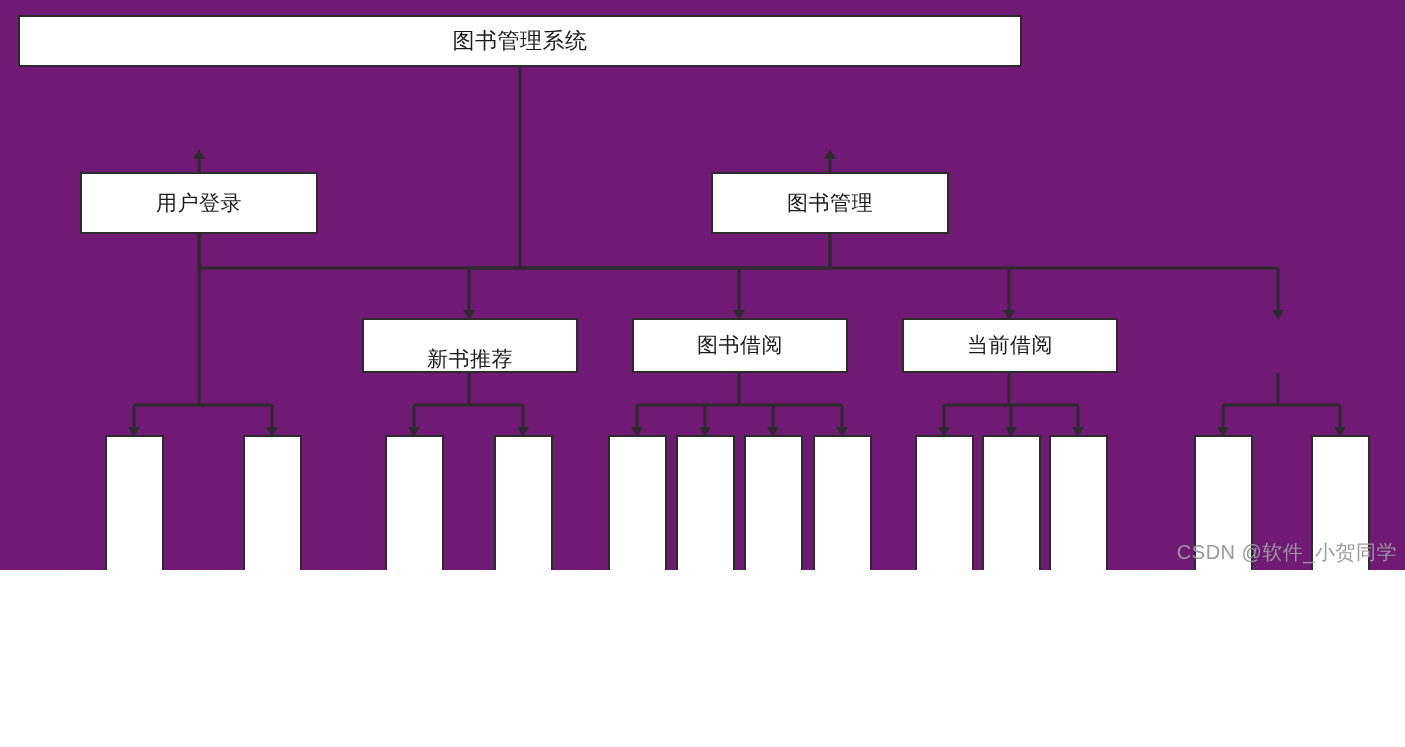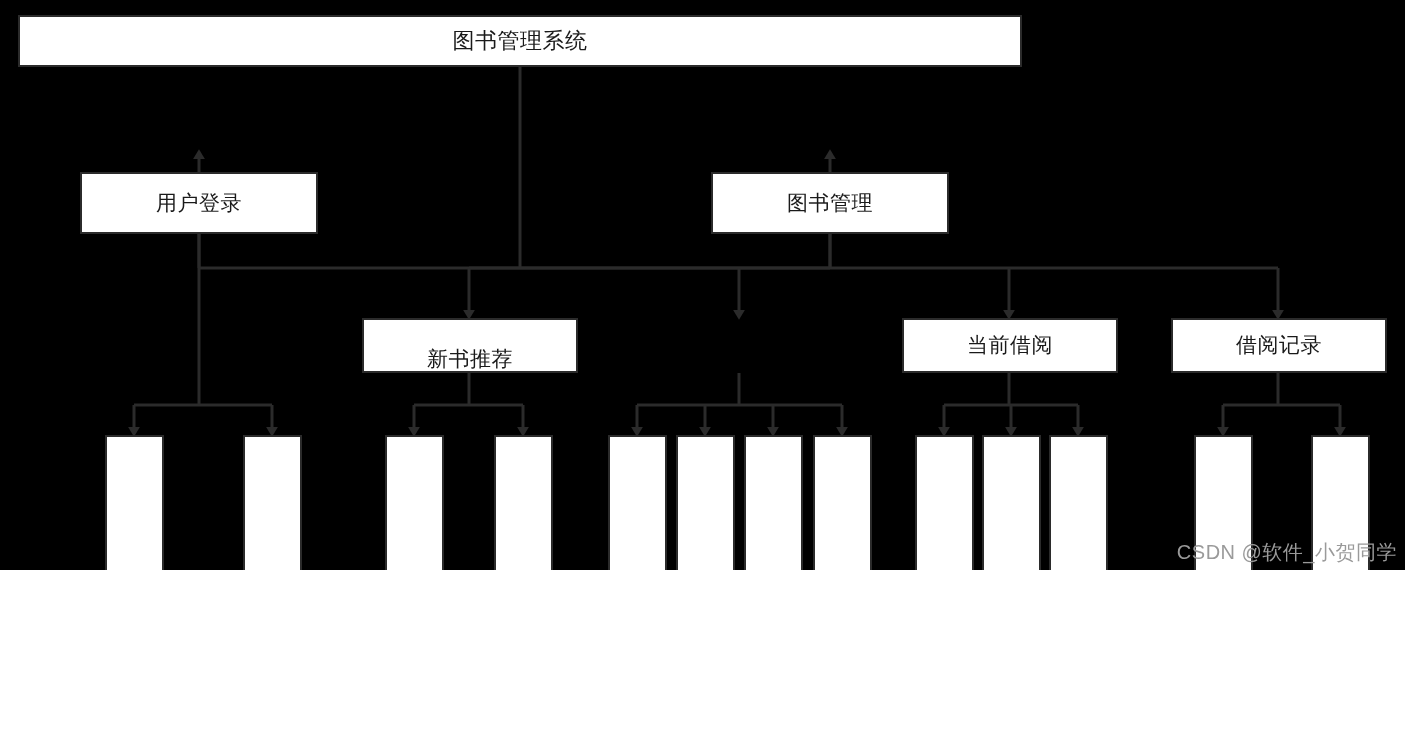--- a/index.html
+++ b/index.html
@@ -4,21 +4,21 @@
 <style>
   html, body {
     margin: 0;
     padding: 0;
     background: #ffffff;
   }
   #canvas {
     position: relative;
     width: 1405px;
     height: 570px;
-    background: #000000;
+    background: #701a75;
     font-family: "Liberation Sans", "DejaVu Sans", sans-serif;
     overflow: hidden;
   }
   #edges {
     position: absolute;
     left: 0; top: 0;
     width: 1405px;
     height: 747px;
     pointer-events: none;
   }
@@ -133,28 +133,28 @@
   </div>
 
   <div class="node h" style="left:711px; top:172px; width:238px; height:62px;">
     <span class="htext">图书管理</span>
   </div>
 
   <div class="node h" style="left:362px; top:318px; width:216px; height:55px;align-items:flex-end;">
     <span class="htext">新书推荐</span>
   </div>
 
+  <div class="node h" style="left:632px; top:318px; width:216px; height:55px;">
+    <span class="htext">图书借阅</span>
+  </div>
 
   <div class="node h" style="left:902px; top:318px; width:216px; height:55px;">
     <span class="htext">当前借阅</span>
   </div>
 
-  <div class="node h" style="left:1171px; top:318px; width:216px; height:55px;">
-    <span class="htext">借阅记录</span>
-  </div>
 
   <div class="node v" style="left:105px; top:435px; width:59px; height:299px;">
     <span class="vtext">用户登录</span>
   </div>
 
   <div class="node v" style="left:243px; top:435px; width:59px; height:299px;">
     <span class="vtext">注销登录</span>
   </div>
 
   <div class="node v" style="left:385px; top:435px; width:59px; height:299px;">

